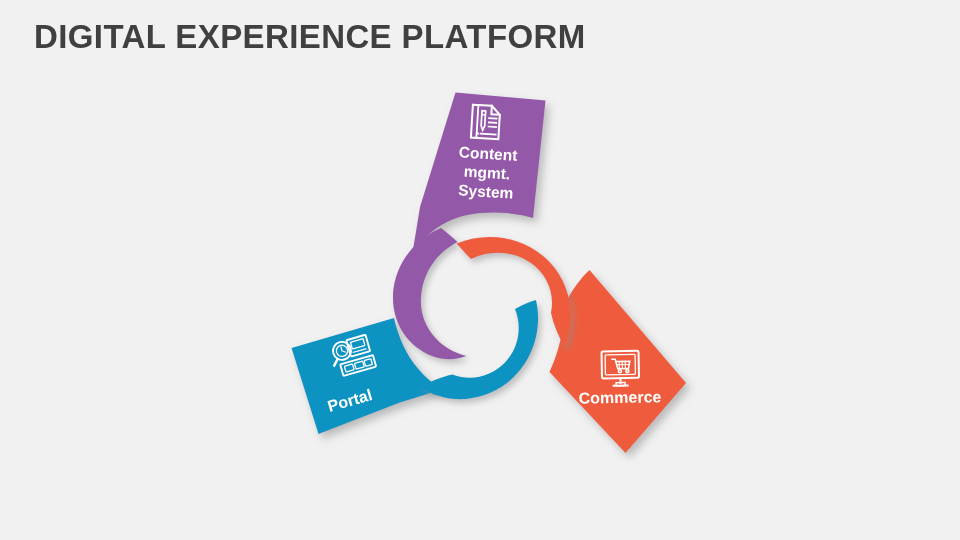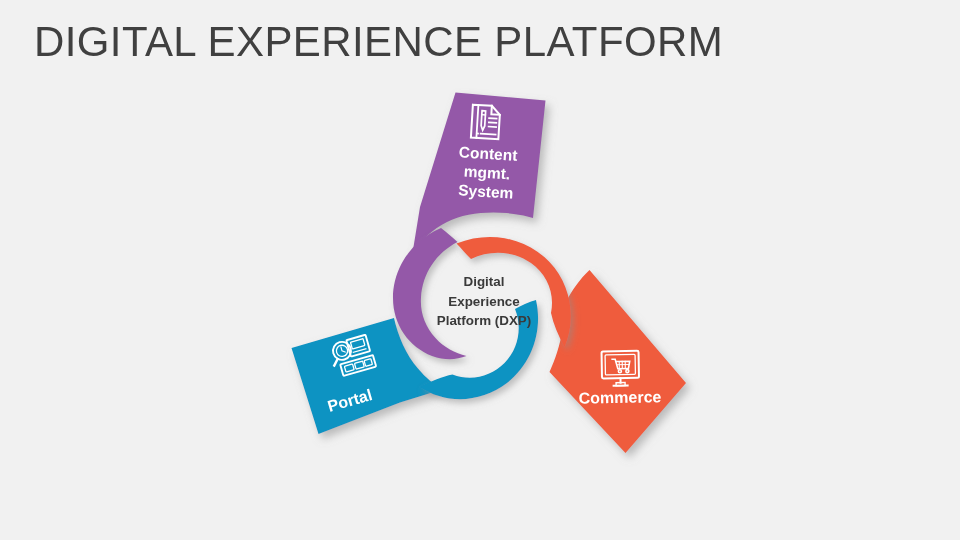--- a/index.html
+++ b/index.html
@@ -19,22 +19,22 @@
     position: absolute;
     inset: 0;
     width: 960px;
     height: 540px;
     background: #f1f1f1;
   }
   #slide-title {
     position: absolute;
     left: 34px;
     top: 18px;
-    font-size: 42px;
-    font-weight: normal;
+    font-size: 33px;
+    font-weight: bold;
     letter-spacing: 0.4px;
     color: #404040;
     white-space: nowrap;
     font-family: "Liberation Sans", sans-serif;
   }
   #diagram {
     position: absolute;
     left: 0;
     top: 0;
     width: 960px;
@@ -207,17 +207,14 @@
              C 518.5,349.0 522.5,327.5 515.0,309.0
              C 521.0,305.5 528.5,302.0 536.0,300.0 Z"></path>
   </svg>
 
   <div class="panel-label" id="label-cms">Content
 mgmt.
 System</div>
   <div class="panel-label" id="label-portal">Portal</div>
   <div class="panel-label" id="label-commerce">Commerce</div>
 
-  <div id="center-label" style="color: rgb(58, 58, 58);">Digital
-Experience
-Platform (DXP)</div>
 
 </div>
 
 </body></html>

